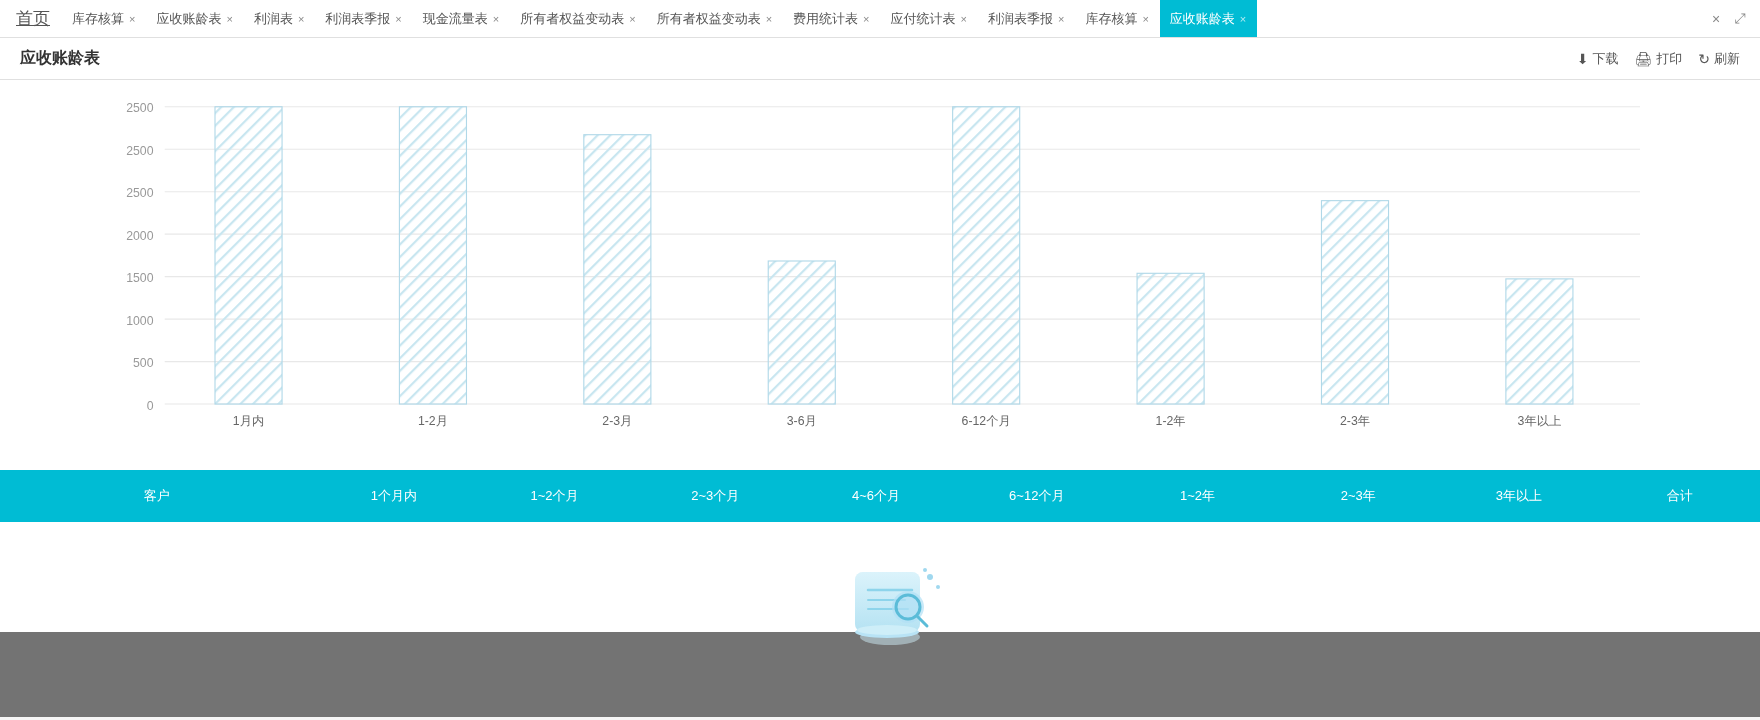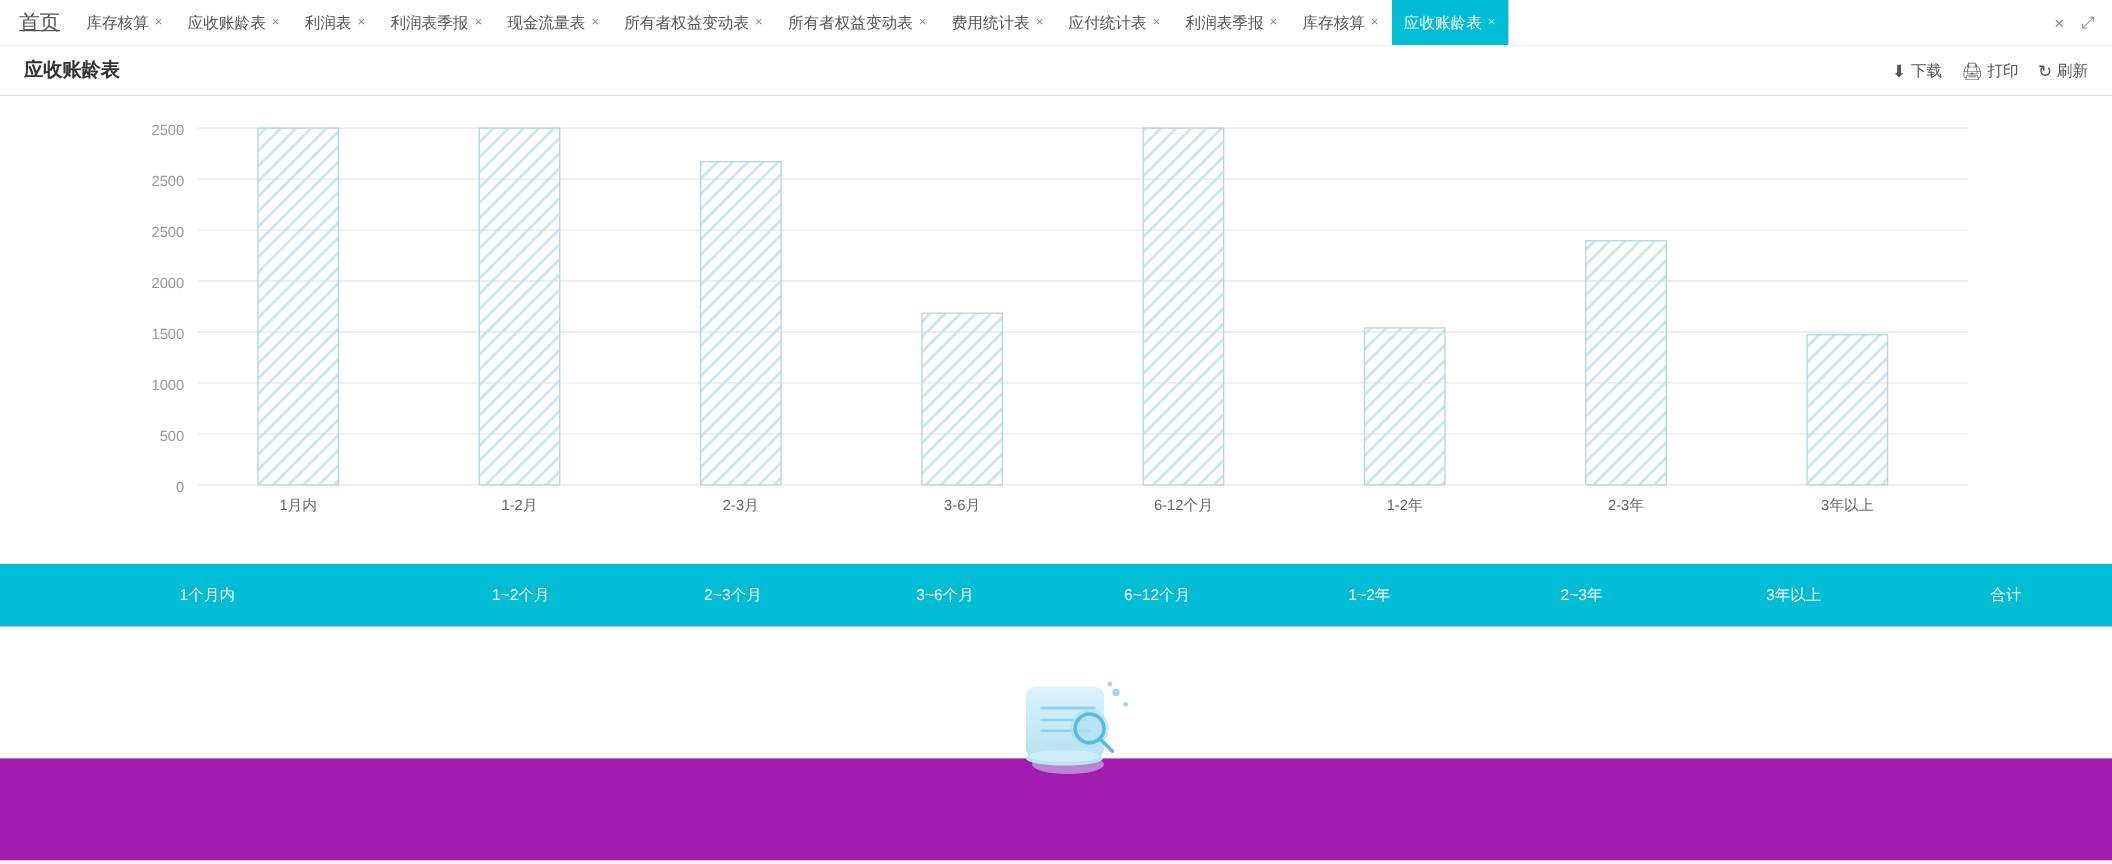--- a/index.html
+++ b/index.html
@@ -90,21 +90,21 @@
       display: flex;
       align-items: center;
       gap: 4px;
       cursor: pointer;
       color: #555;
       font-size: 13px;
     }
 
     
     .main-content {
-      background: #a21caf;
+      background: #737373;
       margin: 0;
       height: calc(720px - 38px - 45px);
       overflow: hidden;
     }
 
     
     .chart-area {
       padding: 10px 20px 0 20px;
       height: 390px;
       background: #fff;
@@ -282,24 +282,25 @@
         <text x="630" y="300">3-6月</text>
         <text x="795" y="300">6-12个月</text>
         <text x="960" y="300">1-2年</text>
         <text x="1125" y="300">2-3年</text>
         <text x="1290" y="300">3年以上</text>
       </g>
     </svg>
   </div>
 
   <div class="table-header">
+    <div class="th-cell">客户</div>
     <div class="th-cell">1个月内</div>
     <div class="th-cell">1~2个月</div>
     <div class="th-cell">2~3个月</div>
-    <div class="th-cell">3~6个月</div>
+    <div class="th-cell">4~6个月</div>
     <div class="th-cell">6~12个月</div>
     <div class="th-cell">1~2年</div>
     <div class="th-cell">2~3年</div>
     <div class="th-cell">3年以上</div>
     <div class="th-cell">合计</div>
   </div>
 
   <div class="empty-state">
     <div class="empty-icon">
       <svg width="120" height="100" viewBox="0 0 120 100">

